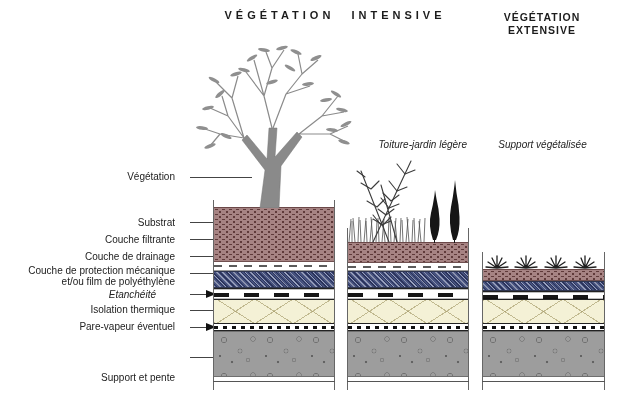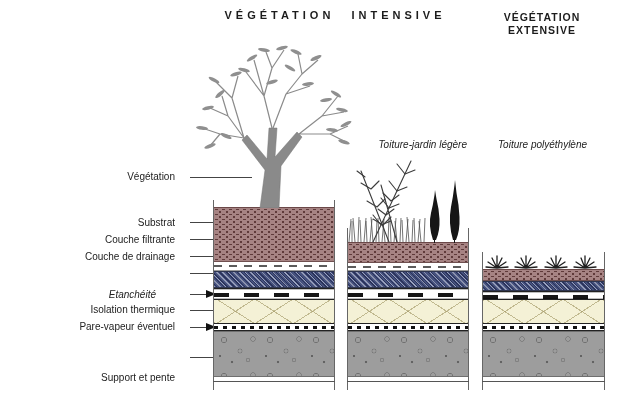--- a/index.html
+++ b/index.html
@@ -58,26 +58,30 @@
 <body>
 
 <div class="canvas">
 
   <div class="abs title-main" style="left:185px;top:9px;width:300px;">VÉGÉTATION INTENSIVE</div>
   <div class="abs title-ext" style="left:494px;top:11px;width:96px;">
     <div>VÉGÉTATION</div>
     <div>EXTENSIVE</div>
   </div>
   <div class="abs subtitle" style="left:347px;top:139px;width:120px;text-align:right;">Toiture-jardin légère</div>
-  <div class="abs subtitle" style="left:482px;top:139px;width:121px;">Toiture polyéthylène</div>
+  <div class="abs subtitle" style="left:482px;top:139px;width:121px;">Support végétalisée</div>
 
   <div class="abs lbl" style="right:435px;top:171px;">Végétation</div>
   <div class="abs lbl" style="right:435px;top:217px;">Substrat</div>
   <div class="abs lbl" style="right:435px;top:234px;">Couche filtrante</div>
   <div class="abs lbl" style="right:435px;top:251px;">Couche de drainage</div>
+  <div class="abs lbl" style="right:435px;top:265px;">
+    <div>Couche de protection mécanique</div>
+    <div>et/ou film de polyéthylène</div>
+  </div>
   <div class="abs lbl" style="right:454px;top:289px;font-style:italic;">Etanchéité</div>
   <div class="abs lbl" style="right:435px;top:304px;">Isolation thermique</div>
   <div class="abs lbl" style="right:435px;top:321px;">Pare-vapeur éventuel</div>
   <div class="abs lbl" style="right:435px;top:372px;">Support et pente</div>
 
   <div class="abs lead" style="left:190px;top:177px;width:62px;"></div>
   <div class="abs lead" style="left:190px;top:222px;width:23px;"></div>
   <div class="abs lead" style="left:190px;top:239px;width:23px;"></div>
   <div class="abs lead" style="left:190px;top:256px;width:23px;"></div>
   <div class="abs lead" style="left:190px;top:273px;width:23px;"></div>

